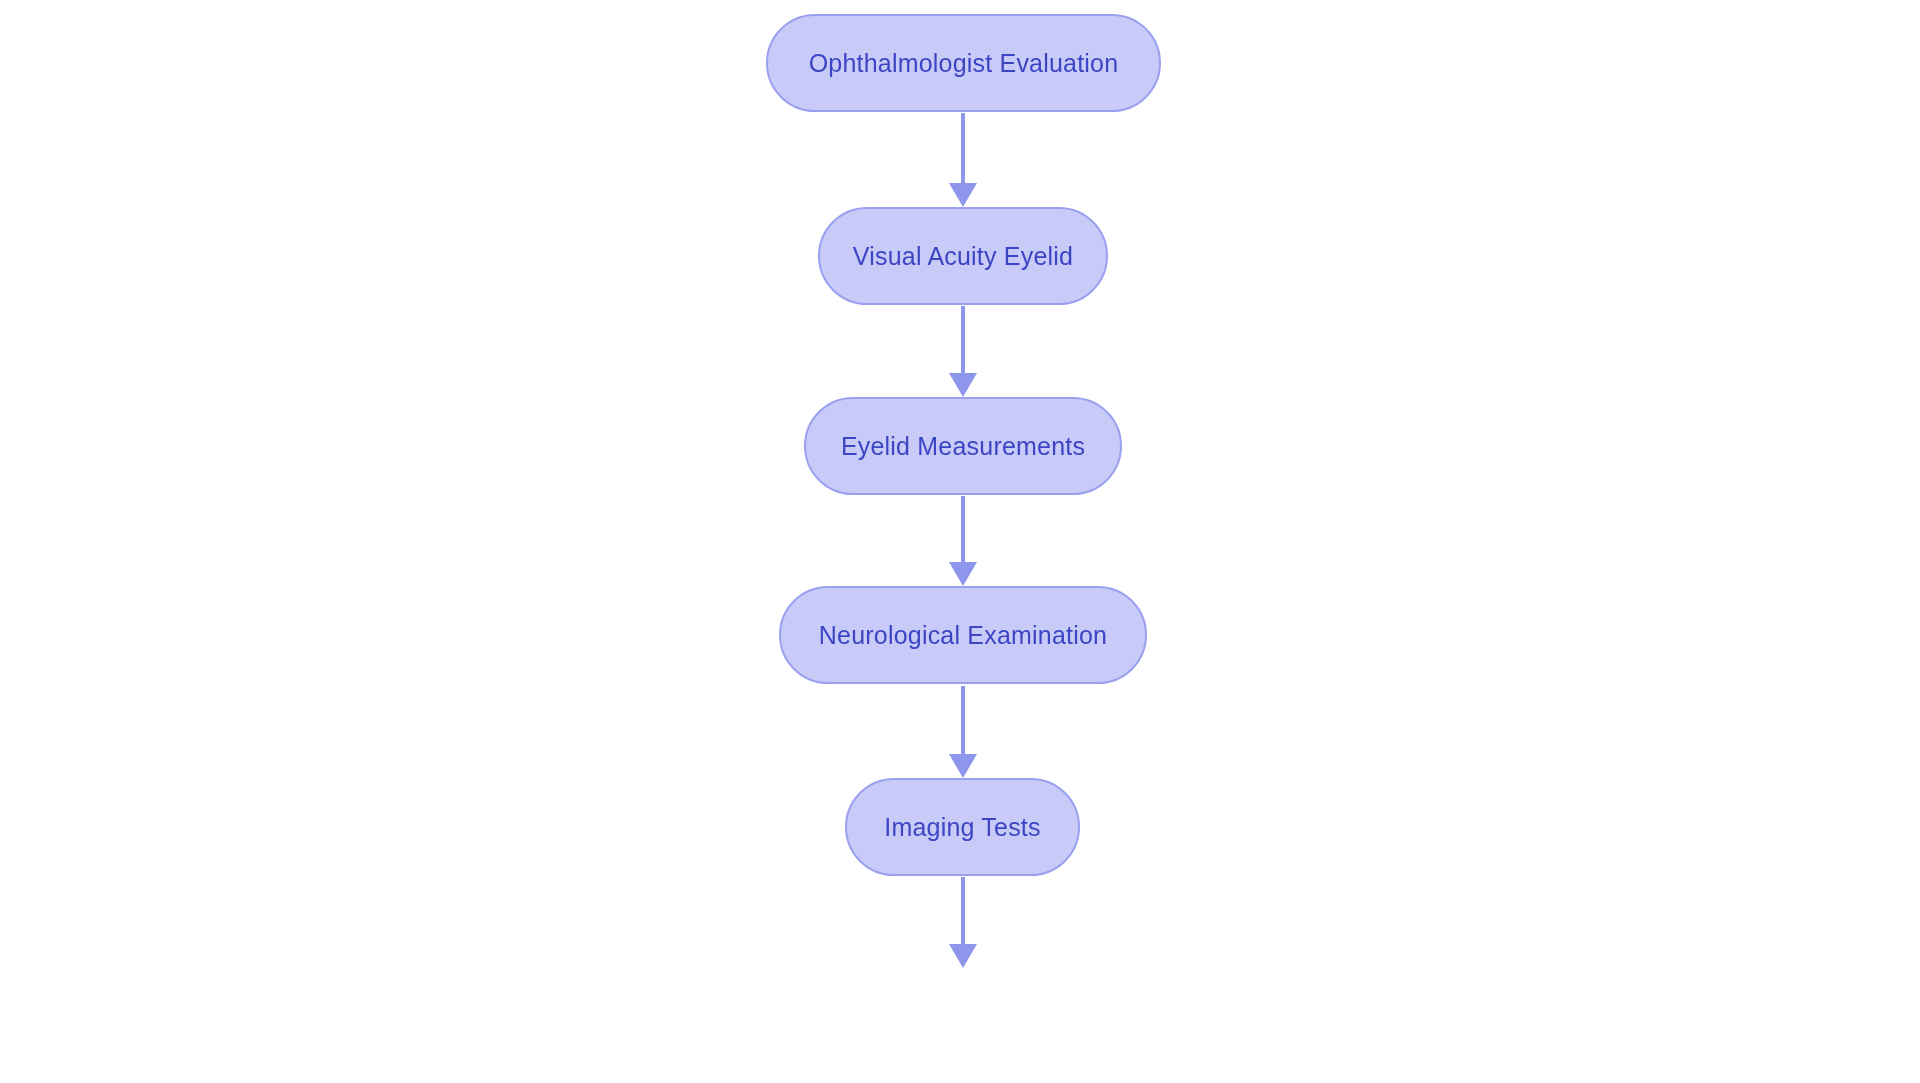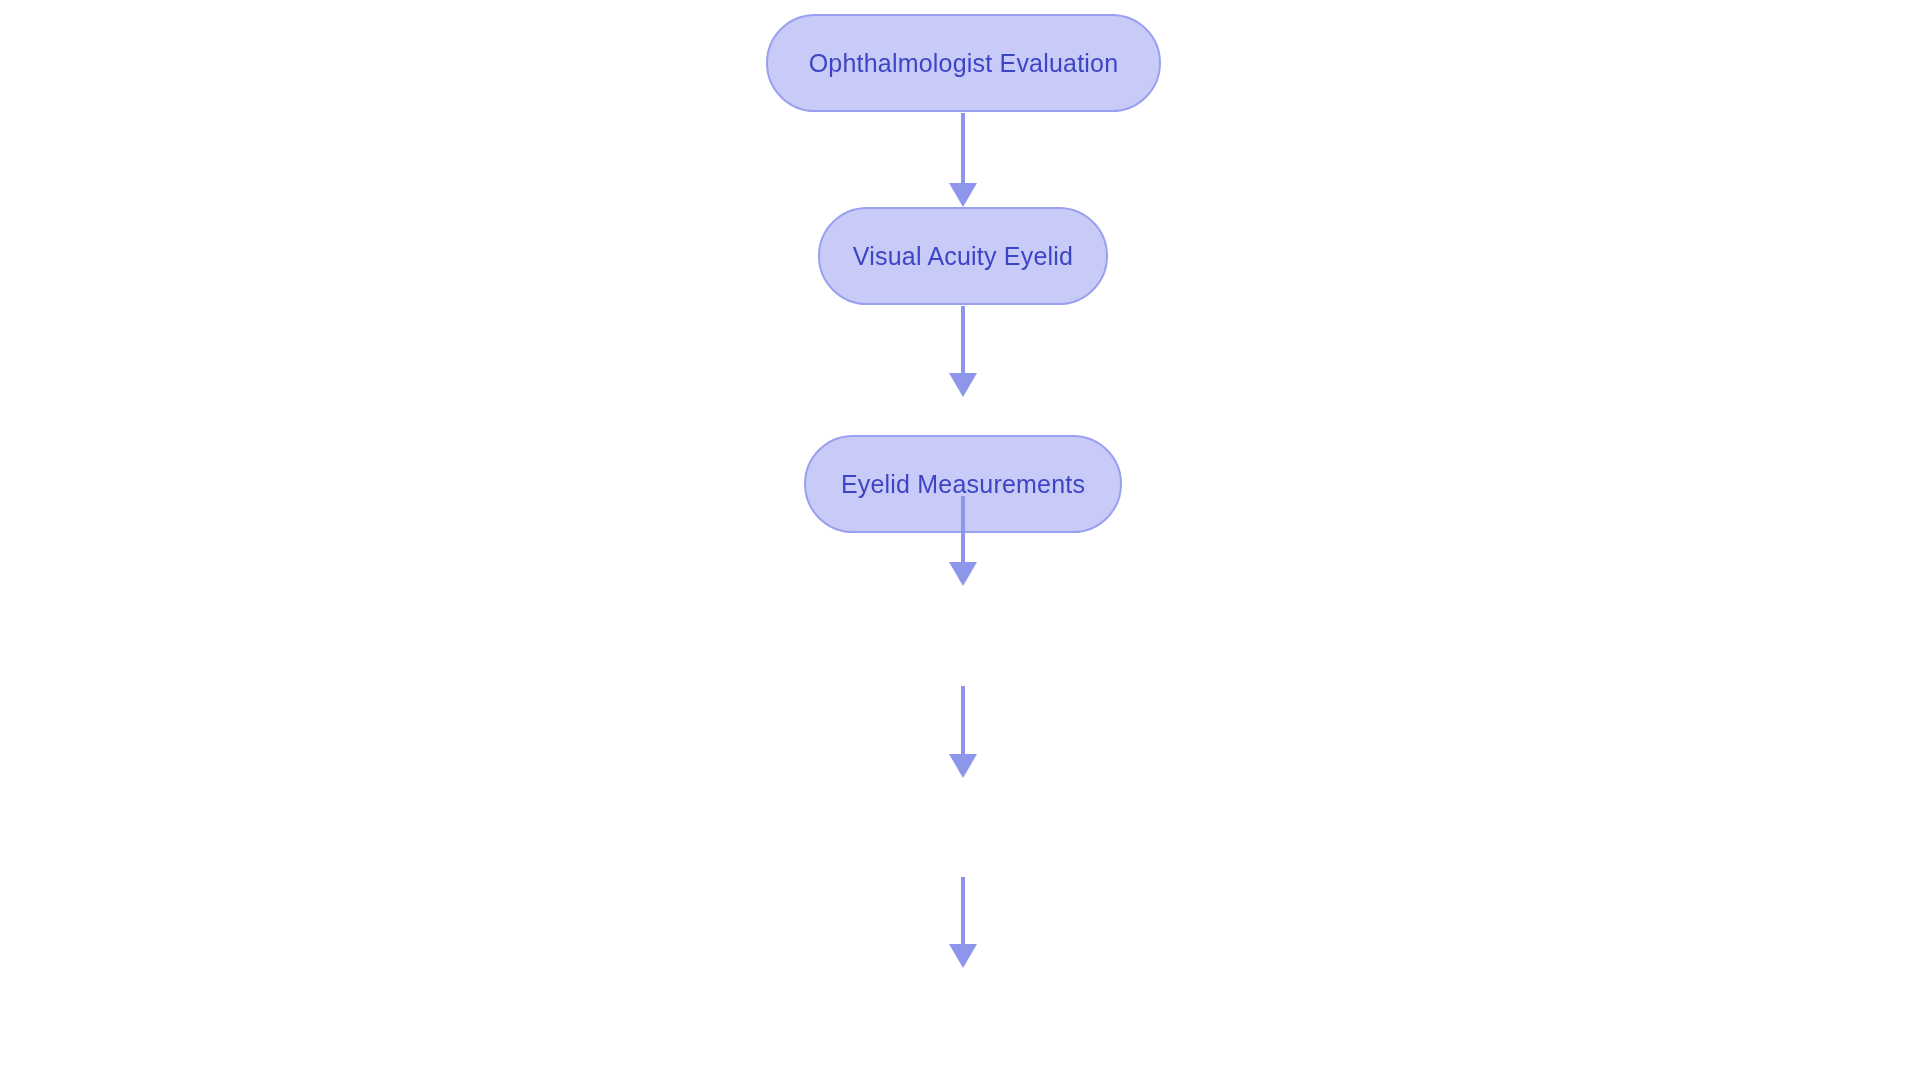--- a/index.html
+++ b/index.html
@@ -61,25 +61,31 @@
 <div class="canvas">
 
   <div class="node" style="left:766px; top:14px;  width:395px;">
     <span>Ophthalmologist Evaluation</span>
   </div>
 
   <div class="node" style="left:818px; top:207px; width:290px;">
     <span>Visual Acuity Eyelid</span>
   </div>
 
-  <div class="node" style="left:804px; top:397px; width:318px;margin-top:38px;">
+  <div class="node" style="left:804px; top:397px; width:318px;">
     <span>Eyelid Measurements</span>
   </div>
 
+  <div class="node" style="left:779px; top:586px; width:368px;">
+    <span>Neurological Examination</span>
+  </div>
 
+  <div class="node" style="left:845px; top:778px; width:235px;">
+    <span>Imaging Tests</span>
+  </div>
 
 
   <div class="arrow" style="left:949px; top:113px; height:94px;">
     <div class="arrow-line"></div>
     <div class="arrow-head"></div>
   </div>
 
   <div class="arrow" style="left:949px; top:306px; height:91px;">
     <div class="arrow-line"></div>
     <div class="arrow-head"></div>

